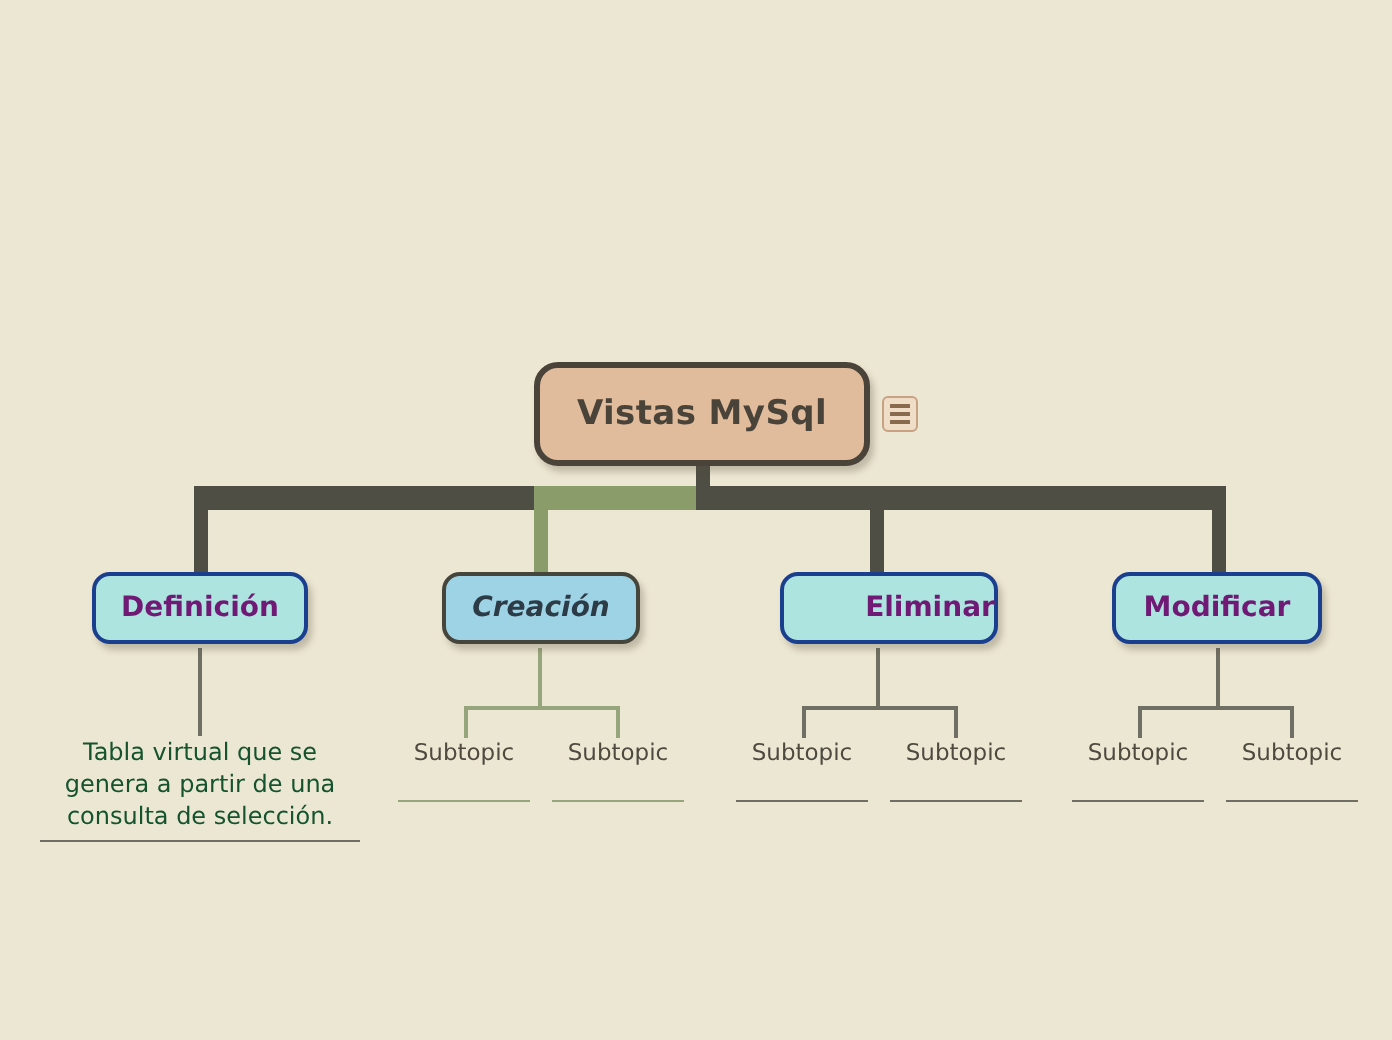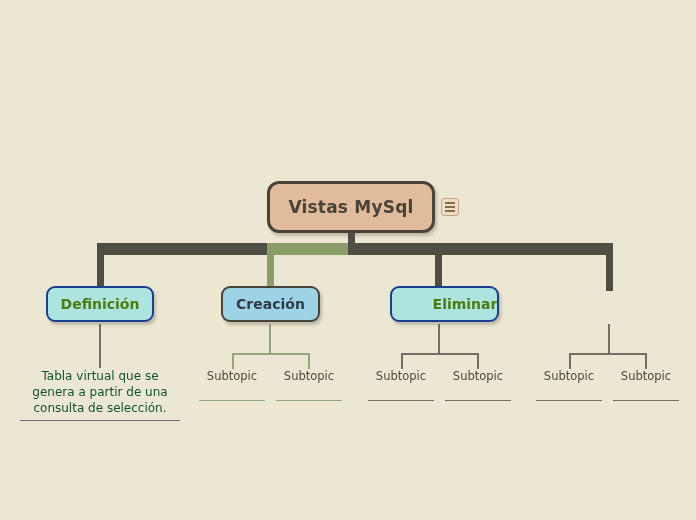--- a/index.html
+++ b/index.html
@@ -95,21 +95,21 @@
     align-items: center;
     justify-content: center;
     background: #ade4e0;
     border: 2px solid #1b3f8f;
     box-shadow: 2px 3px 3px rgba(90, 80, 60, 0.30);
     z-index: 5;
   }
   .l1-node .label {
     font-size: 14px;
     font-weight: bold;
-    color: #4d7c0f;
+    color: #701a75;
   }
   .l1-node.selected {
     background: #9ed3e6;
     border: 2px solid #45453c;
   }
   .l1-node.selected .label {
     color: #2d3b47;
   }
 
   
@@ -182,28 +182,31 @@
   <div class="notes-btn">
     <i></i>
     <i></i>
     <i></i>
   </div>
 
   <div class="l1-node" style="left:46px; top:246px; width:108px;">
     <span class="label">Definición</span>
   </div>
 
-  <div class="l1-node selected" style="left:221px; top:246px; width:99px;">
+  <div class="l1-node selected" style="left:221px; top:246px; width:99px;font-style:italic;">
     <span class="label">Creación</span>
   </div>
 
   <div class="l1-node" style="left:390px; top:246px; width:109px;padding-left:41px;">
     <span class="label">Eliminar</span>
   </div>
 
+  <div class="l1-node" style="left:556px; top:246px; width:105px;">
+    <span class="label">Modificar</span>
+  </div>
 
   <div class="note-block">Tabla virtual que se genera a partir de una consulta de selección.</div>
 
   <div class="subtopic accent" style="left:199px; top:329px;">Subtopic</div>
   <div class="subtopic accent" style="left:276px; top:329px;">Subtopic</div>
 
   <div class="subtopic" style="left:368px; top:329px;">Subtopic</div>
   <div class="subtopic" style="left:445px; top:329px;">Subtopic</div>
 
   <div class="subtopic" style="left:536px; top:329px;">Subtopic</div>

